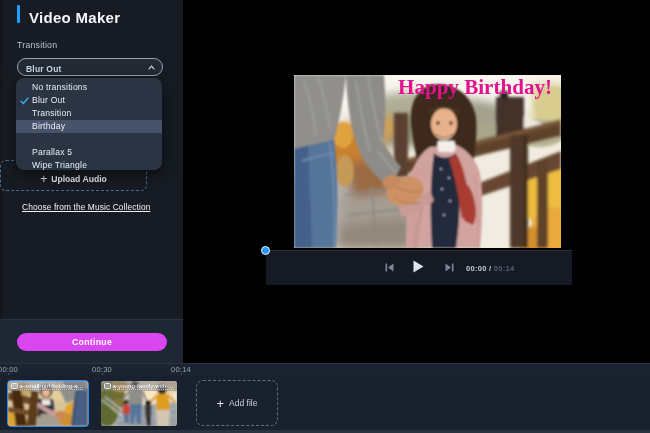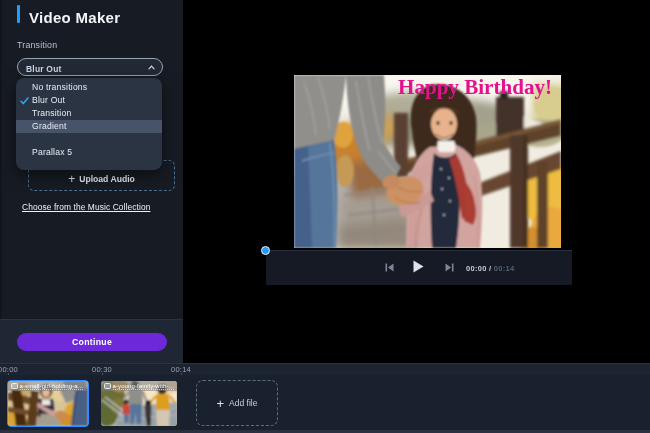--- a/index.html
+++ b/index.html
@@ -8,28 +8,28 @@
 .abs { position:absolute; }
 
 
 #sidebar { left:0; top:0; width:183px; height:363px; background:#171c24; }
 #bluebar { left:17px; top:5px; width:3px; height:18px; background:#1e9eff; border-radius:1px; }
 #title { left:29px; top:9px; font-size:15px; font-weight:bold; color:#f2f5f9; letter-spacing:.3px; }
 #lbl-transition { left:17px; top:40px; font-size:8.8px; color:#b7c1cd; letter-spacing:.2px; }
 #select { left:17px; top:58px; width:146px; height:18px; border:1px solid #98a3b3; border-radius:9px; background:#222a35; }
 #select .val { position:absolute; left:8px; top:4.5px; font-size:8.5px; font-weight:bold; color:#ccd8e7; letter-spacing:.2px; }
 #select svg { position:absolute; right:7px; top:6px; }
-#upload { left:28px; top:160px; width:147px; height:31px; border:1px dashed #4e6f94; border-radius:6px; text-align:center; line-height:37px; font-size:8.6px; font-weight:bold; color:#eef2f7; }
+#upload { left:0; top:160px; width:147px; height:31px; border:1px dashed #4e6f94; border-radius:6px; text-align:center; line-height:37px; font-size:8.6px; font-weight:bold; color:#eef2f7; }
 #upload .plus { font-weight:normal; font-size:12px; vertical-align:-1px; margin-right:4px; color:#dfe6ee; }
 #musiclink { left:22px; top:202px; font-size:8.4px; font-weight:normal; color:#eef2f7; text-decoration:underline; letter-spacing:.1px; }
 #panel { left:16px; top:78px; width:146px; height:92px; background:#2b3443; border-radius:8px; box-shadow:0 5px 16px rgba(0,0,0,.55); font-size:8.6px; color:#e9eef6; }
 #panel .row { position:absolute; left:0; width:146px; height:13px; line-height:13px; padding-left:16px; letter-spacing:.2px; }
 #panel .hl { background:#475369; }
 #footer { left:0; top:319px; width:183px; height:44px; background:#202734; border-top:1px solid #2b3240; }
-#continue { left:17px; top:333px; width:150px; height:18px; border-radius:9px; background:#6d28d9; text-align:center; line-height:18px; font-size:8.7px; font-weight:bold; color:#fff; letter-spacing:.3px; }
+#continue { left:17px; top:333px; width:150px; height:18px; border-radius:9px; background:#d946ef; text-align:center; line-height:18px; font-size:8.7px; font-weight:bold; color:#fff; letter-spacing:.3px; }
 
 
 #photo { left:294px; top:75px; width:267px; height:174px; }
 #pbar { left:266px; top:250px; width:306px; height:35px; background:#151a25; border-top:1.5px solid #272e3d; }
 #playhead { left:261px; top:245.5px; width:9px; height:9px; border-radius:50%; background:#2a97f5; border:1.25px solid #e9f3fd; }
 #btn-prev { left:385px; top:263px; }
 #btn-play { left:413px; top:260px; }
 #btn-next { left:445px; top:263px; }
 #ptime { left:466px; top:264px; width:97px; font-size:7.5px; font-weight:bold; color:#c3cbd8; letter-spacing:.3px; }
 #ptime .tot { color:#566074; }
@@ -62,22 +62,23 @@
     </svg>
 </div>
 <div id="upload" class="abs"><span class="plus">+</span>Upload Audio</div>
 <div id="musiclink" class="abs">Choose from the Music Collection</div>
 <div id="panel" class="abs">
   <div class="row" style="top:3px">No transitions</div>
   <div class="row" style="top:16px"><svg class="chk2" width="9" height="8" viewBox="0 0 9 8" style="position:absolute;left:4px;top:3px">
         <path d="M1 4.2 L3.3 6.6 L8 1" stroke="#2ea7e8" stroke-width="1.5" fill="none" stroke-linecap="round" stroke-linejoin="round"></path>
       </svg>Blur Out</div>
   <div class="row" style="top:29px">Transition</div>
-  <div class="row hl" style="top:42px">Gradient</div>
+  <div class="row hl" style="top:42px">Birthday</div>
   <div class="row" style="top:68px">Parallax 5</div>
+  <div class="row" style="top:81px">Wipe Triangle</div>
 </div>
 <div id="footer" class="abs"></div>
 <div id="continue" class="abs">Continue</div>
 
 <div id="photo" class="abs">
 <svg width="267" height="173" viewBox="0 0 267 173">
 <defs>
 <filter id="b5" x="-30%" y="-30%" width="160%" height="160%">
           <feGaussianBlur stdDeviation="5"></feGaussianBlur>
         </filter>

